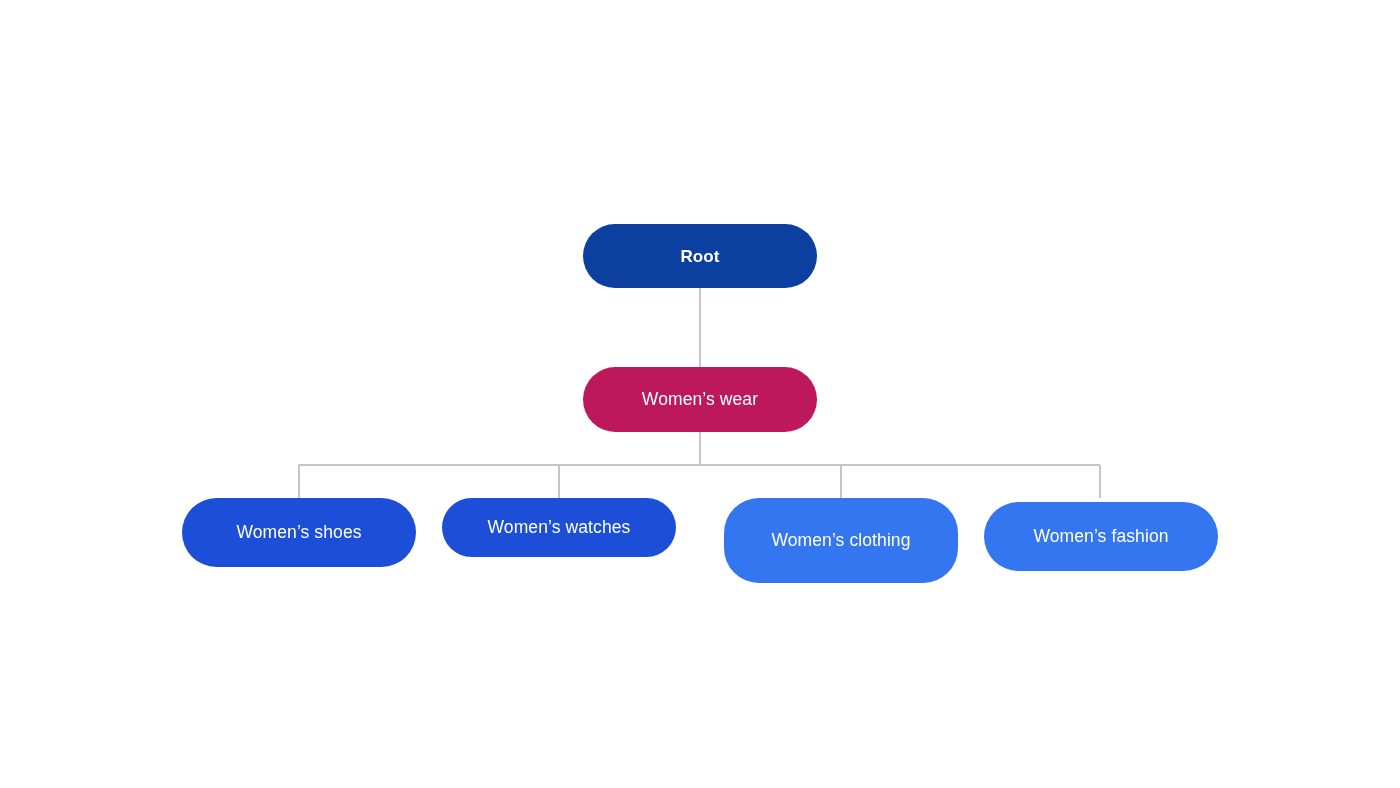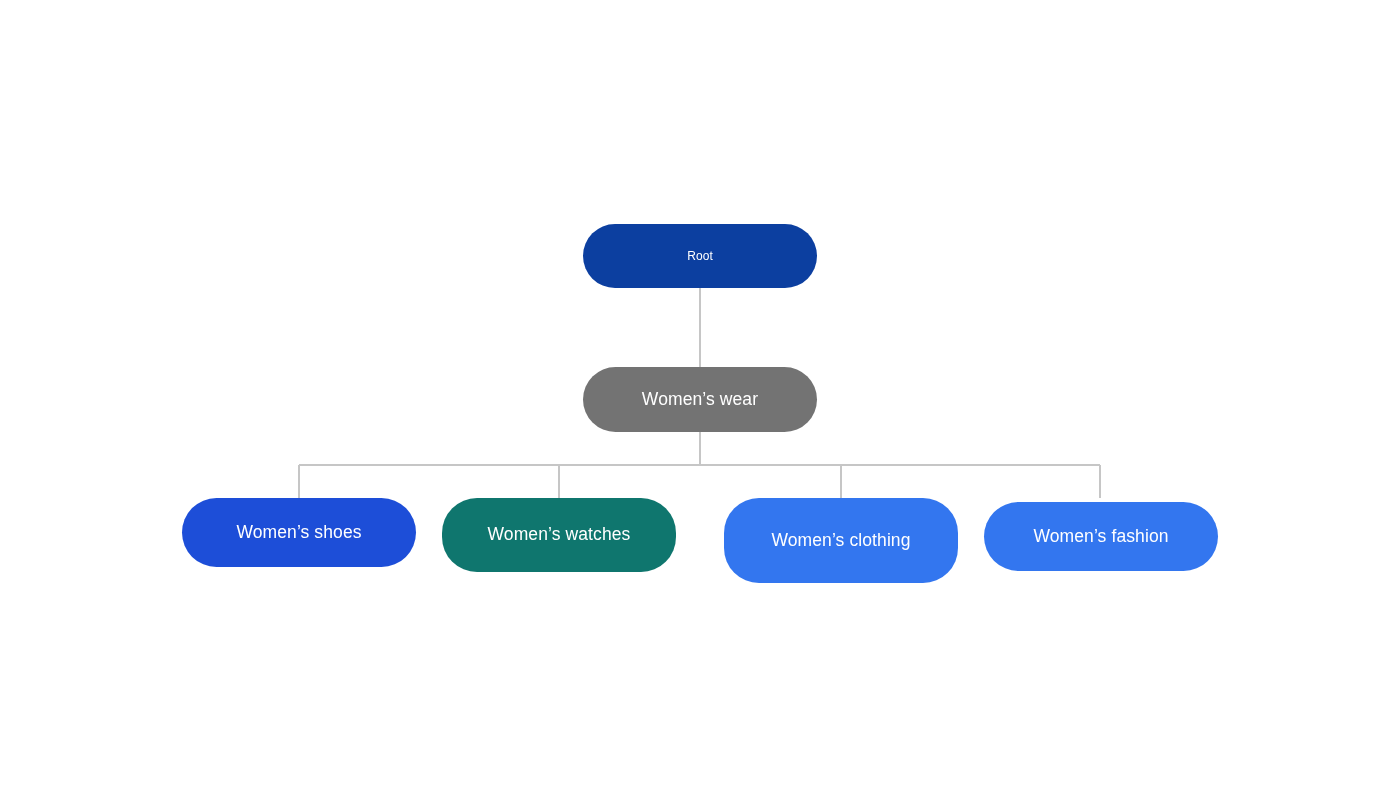--- a/index.html
+++ b/index.html
@@ -43,22 +43,22 @@
   }
 
   .node-label {
     display: block;
     line-height: 1;
   }
 
   
   .node.level-0 {
     border-radius: 34px;
-    font-size: 12px;
-    font-weight: 400;
+    font-size: 17px;
+    font-weight: 700;
     letter-spacing: 0.1px;
   }
 
   
   .node.level-1 {
     border-radius: 35px;
     font-size: 17.5px;
     font-weight: 400;
     letter-spacing: 0.1px;
   }
@@ -83,27 +83,27 @@
       <line x1="299" y1="465" x2="299" y2="498" stroke="#c6c6c6" stroke-width="1.5" shape-rendering="crispEdges"></line>
       <line x1="559" y1="465" x2="559" y2="498" stroke="#c6c6c6" stroke-width="1.5" shape-rendering="crispEdges"></line>
       <line x1="841" y1="465" x2="841" y2="498" stroke="#c6c6c6" stroke-width="1.5" shape-rendering="crispEdges"></line>
       <line x1="1100" y1="465" x2="1100" y2="498" stroke="#c6c6c6" stroke-width="1.5" shape-rendering="crispEdges"></line>
     </svg>
 
   <div id="nodes">
       <div class="node level-0" style="left: 583px; top: 224px; width: 234px; height: 64px; background: rgb(12, 63, 160);">
         <span class="node-label">Root</span>
       </div>
-      <div class="node level-1" style="left: 583px; top: 367px; width: 234px; height: 65px; background: #737373;">
+      <div class="node level-1" style="left: 583px; top: 367px; width: 234px; height: 65px; background: #be185d;">
         <span class="node-label">Women’s wear</span>
       </div>
       <div class="node level-2" style="left: 182px; top: 498px; width: 234px; height: 69px; background: #1d4ed8;">
         <span class="node-label">Women’s shoes</span>
       </div>
-      <div class="node level-2" style="left: 442px; top: 498px; width: 234px; height: 74px; background: #0f766e;">
+      <div class="node level-2" style="left: 442px; top: 498px; width: 234px; height: 59px; background: #1d4ed8;">
         <span class="node-label">Women’s watches</span>
       </div>
       <div class="node level-2" style="left: 724px; top: 498px; width: 234px; height: 85px; background: rgb(51, 118, 239);">
         <span class="node-label">Women’s clothing</span>
       </div>
       <div class="node level-2" style="left: 984px; top: 502px; width: 234px; height: 69px; background: rgb(51, 118, 239);">
         <span class="node-label">Women’s fashion</span>
       </div>
     </div>
 

